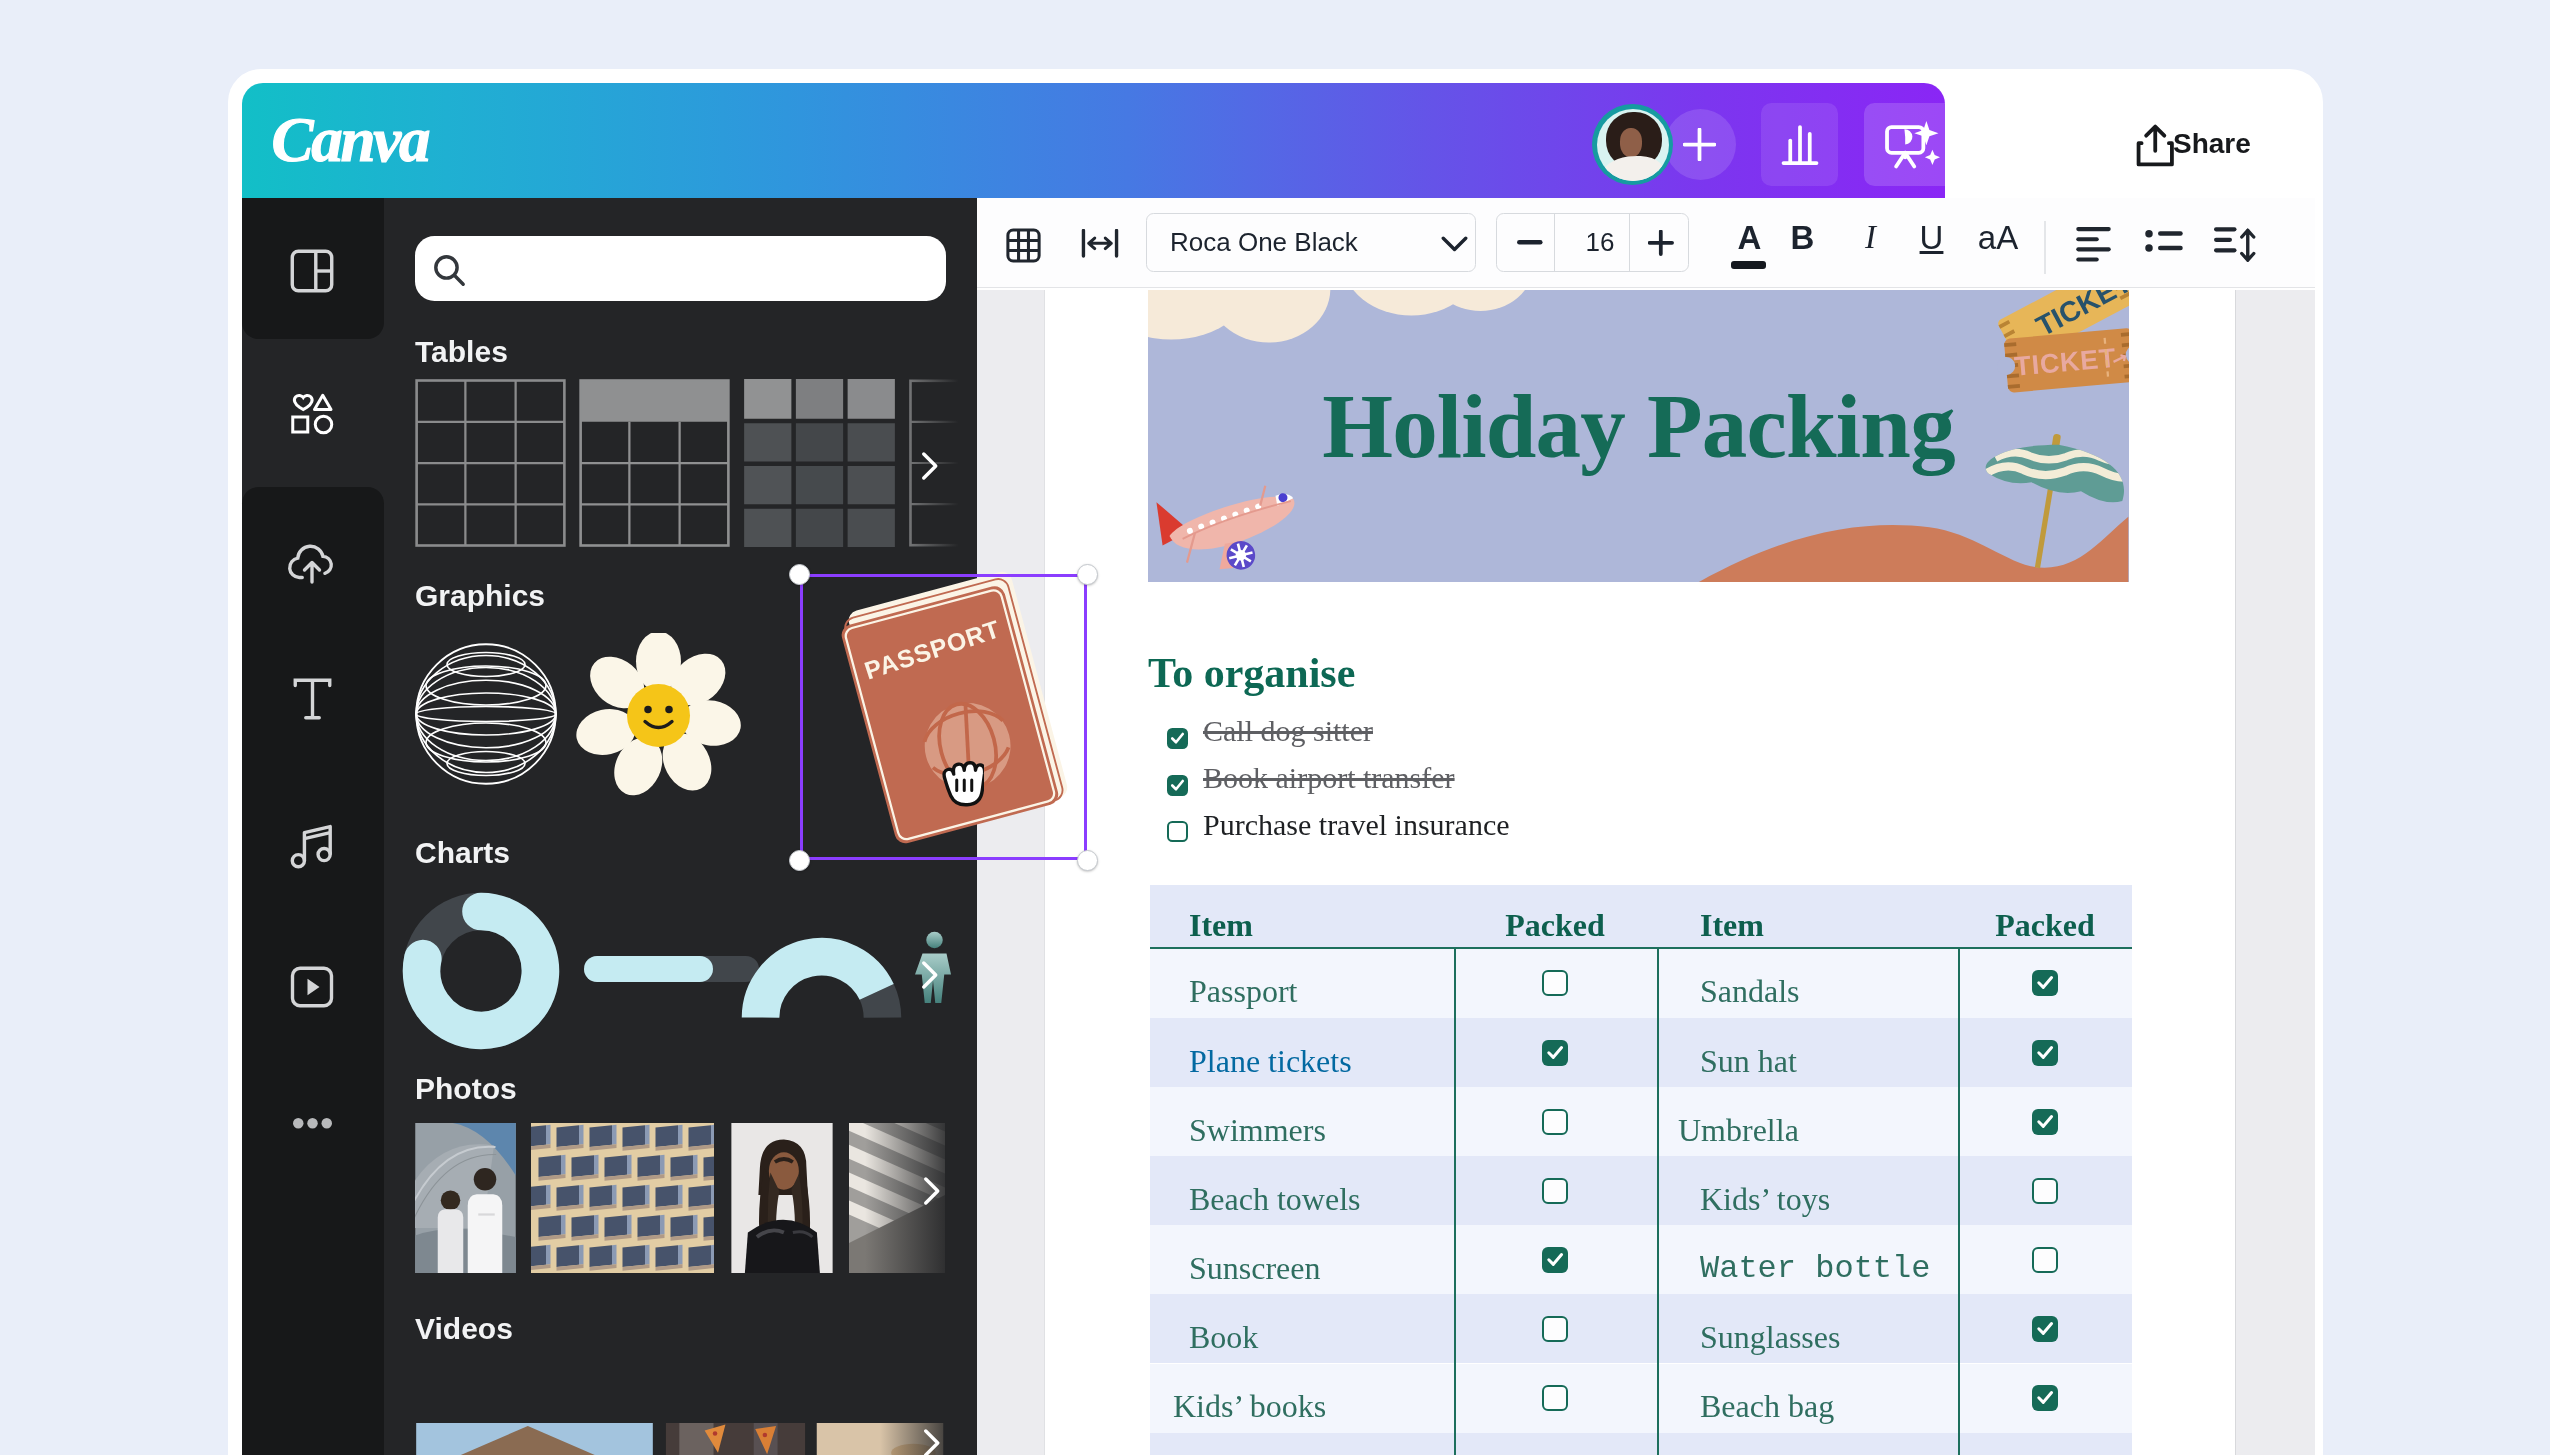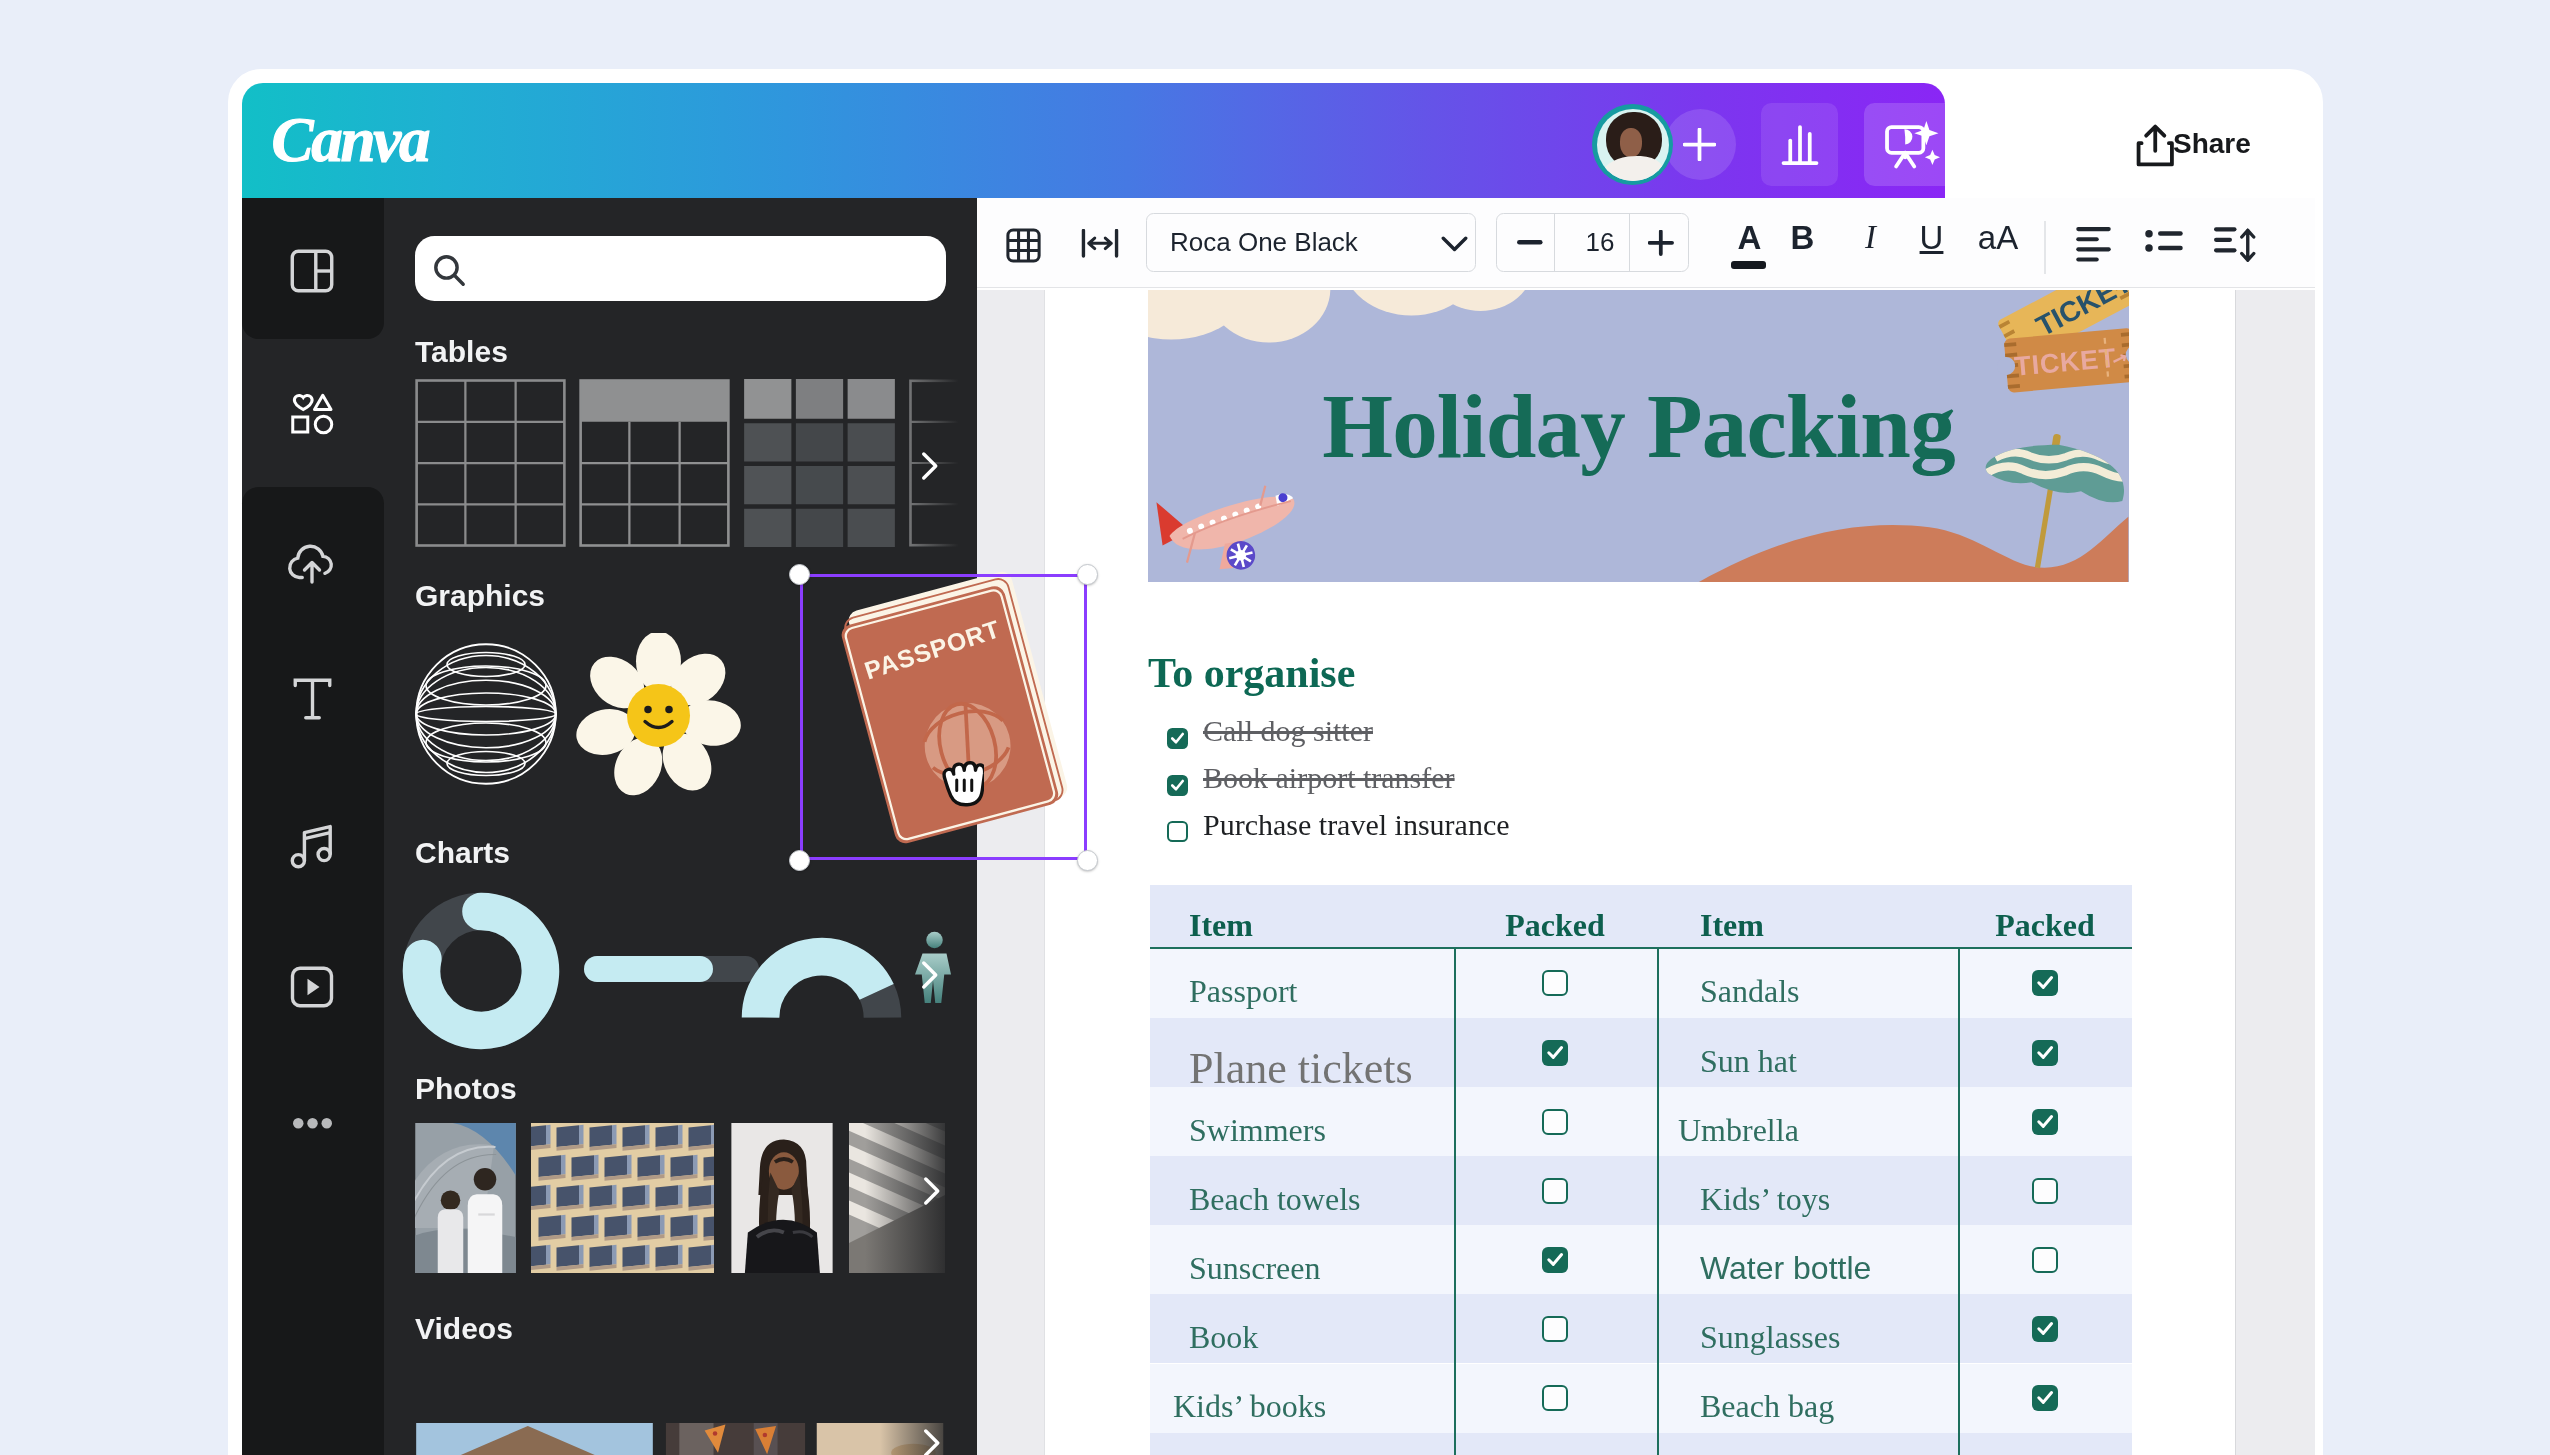--- a/index.html
+++ b/index.html
@@ -555,21 +555,21 @@
   <div class="abs" style="left:499px;top:617px;width:158px;text-align:center;font-family:'Liberation Serif',serif;font-size:32px;font-weight:700;color:#0d5f4e;">Packed</div>
   <div class="abs" style="left:723px;top:617px;font-family:'Liberation Serif',serif;font-size:32px;font-weight:700;color:#0d5f4e;">Item</div>
   <div class="abs" style="left:989px;top:617px;width:158px;text-align:center;font-family:'Liberation Serif',serif;font-size:32px;font-weight:700;color:#0d5f4e;">Packed</div>
   <div class="abs" style="left:212px;top:683px;font-family:'Liberation Serif',serif;font-size:32px;color:#2f6e60;">Passport</div>
   <div class="abs" style="left:723px;top:683px;font-family:'Liberation Serif',serif;font-size:32px;color:#2f6e60;">Sandals</div>
   <div class="abs" style="left:565px;top:680px;width:25.6px;height:25.6px;border-radius:6px;background:#fdfdfe;border:2.6px solid #156a57;"></div>
   <div class="abs" style="left:1055px;top:680px;width:25.6px;height:25.6px;border-radius:6px;background:#156a57;"></div>
     <svg class="abs" style="left:1055px;top:680px;" width="25.6" height="25.6" viewBox="0 0 34 34">
       <path d="M9 17 l6 6 l11 -13" fill="none" stroke="#fff" stroke-width="4" stroke-linecap="round" stroke-linejoin="round"></path>
     </svg>
-  <div class="abs" style="left:212px;top:753px;font-family:'Liberation Serif',serif;font-size:44px;color:#737373;">Plane tickets</div>
+  <div class="abs" style="left:212px;top:753px;font-family:'Liberation Serif',serif;font-size:32px;color:#0369a1;">Plane tickets</div>
   <div class="abs" style="left:723px;top:753px;font-family:'Liberation Serif',serif;font-size:32px;color:#2f6e60;">Sun hat</div>
   <div class="abs" style="left:565px;top:750px;width:25.6px;height:25.6px;border-radius:6px;background:#156a57;"></div>
     <svg class="abs" style="left:565px;top:750px;" width="25.6" height="25.6" viewBox="0 0 34 34">
       <path d="M9 17 l6 6 l11 -13" fill="none" stroke="#fff" stroke-width="4" stroke-linecap="round" stroke-linejoin="round"></path>
     </svg>
   <div class="abs" style="left:1055px;top:750px;width:25.6px;height:25.6px;border-radius:6px;background:#156a57;"></div>
     <svg class="abs" style="left:1055px;top:750px;" width="25.6" height="25.6" viewBox="0 0 34 34">
       <path d="M9 17 l6 6 l11 -13" fill="none" stroke="#fff" stroke-width="4" stroke-linecap="round" stroke-linejoin="round"></path>
     </svg>
   <div class="abs" style="left:212px;top:822px;font-family:'Liberation Serif',serif;font-size:32px;color:#2f6e60;">Swimmers</div>
@@ -577,21 +577,21 @@
   <div class="abs" style="left:565px;top:819px;width:25.6px;height:25.6px;border-radius:6px;background:#fdfdfe;border:2.6px solid #156a57;"></div>
   <div class="abs" style="left:1055px;top:819px;width:25.6px;height:25.6px;border-radius:6px;background:#156a57;"></div>
     <svg class="abs" style="left:1055px;top:819px;" width="25.6" height="25.6" viewBox="0 0 34 34">
       <path d="M9 17 l6 6 l11 -13" fill="none" stroke="#fff" stroke-width="4" stroke-linecap="round" stroke-linejoin="round"></path>
     </svg>
   <div class="abs" style="left:212px;top:891px;font-family:'Liberation Serif',serif;font-size:32px;color:#2f6e60;">Beach towels</div>
   <div class="abs" style="left:723px;top:891px;font-family:'Liberation Serif',serif;font-size:32px;color:#2f6e60;">Kids’ toys</div>
   <div class="abs" style="left:565px;top:888px;width:25.6px;height:25.6px;border-radius:6px;background:#fdfdfe;border:2.6px solid #156a57;"></div>
   <div class="abs" style="left:1055px;top:888px;width:25.6px;height:25.6px;border-radius:6px;background:#fdfdfe;border:2.6px solid #156a57;"></div>
   <div class="abs" style="left:212px;top:960px;font-family:'Liberation Serif',serif;font-size:32px;color:#2f6e60;">Sunscreen</div>
-  <div class="abs" style="left:723px;top:960px;font-family:Liberation Sans, sans-serif;font-size:32px;color:#2f6e60;">Water bottle</div>
+  <div class="abs" style="left:723px;top:960px;font-family:Liberation Mono, monospace;font-size:32px;color:#2f6e60;">Water bottle</div>
   <div class="abs" style="left:565px;top:957px;width:25.6px;height:25.6px;border-radius:6px;background:#156a57;"></div>
     <svg class="abs" style="left:565px;top:957px;" width="25.6" height="25.6" viewBox="0 0 34 34">
       <path d="M9 17 l6 6 l11 -13" fill="none" stroke="#fff" stroke-width="4" stroke-linecap="round" stroke-linejoin="round"></path>
     </svg>
   <div class="abs" style="left:1055px;top:957px;width:25.6px;height:25.6px;border-radius:6px;background:#fdfdfe;border:2.6px solid #156a57;"></div>
   <div class="abs" style="left:212px;top:1029px;font-family:'Liberation Serif',serif;font-size:32px;color:#2f6e60;">Book</div>
   <div class="abs" style="left:723px;top:1029px;font-family:'Liberation Serif',serif;font-size:32px;color:#2f6e60;">Sunglasses</div>
   <div class="abs" style="left:565px;top:1026px;width:25.6px;height:25.6px;border-radius:6px;background:#fdfdfe;border:2.6px solid #156a57;"></div>
   <div class="abs" style="left:1055px;top:1026px;width:25.6px;height:25.6px;border-radius:6px;background:#156a57;"></div>
     <svg class="abs" style="left:1055px;top:1026px;" width="25.6" height="25.6" viewBox="0 0 34 34">

